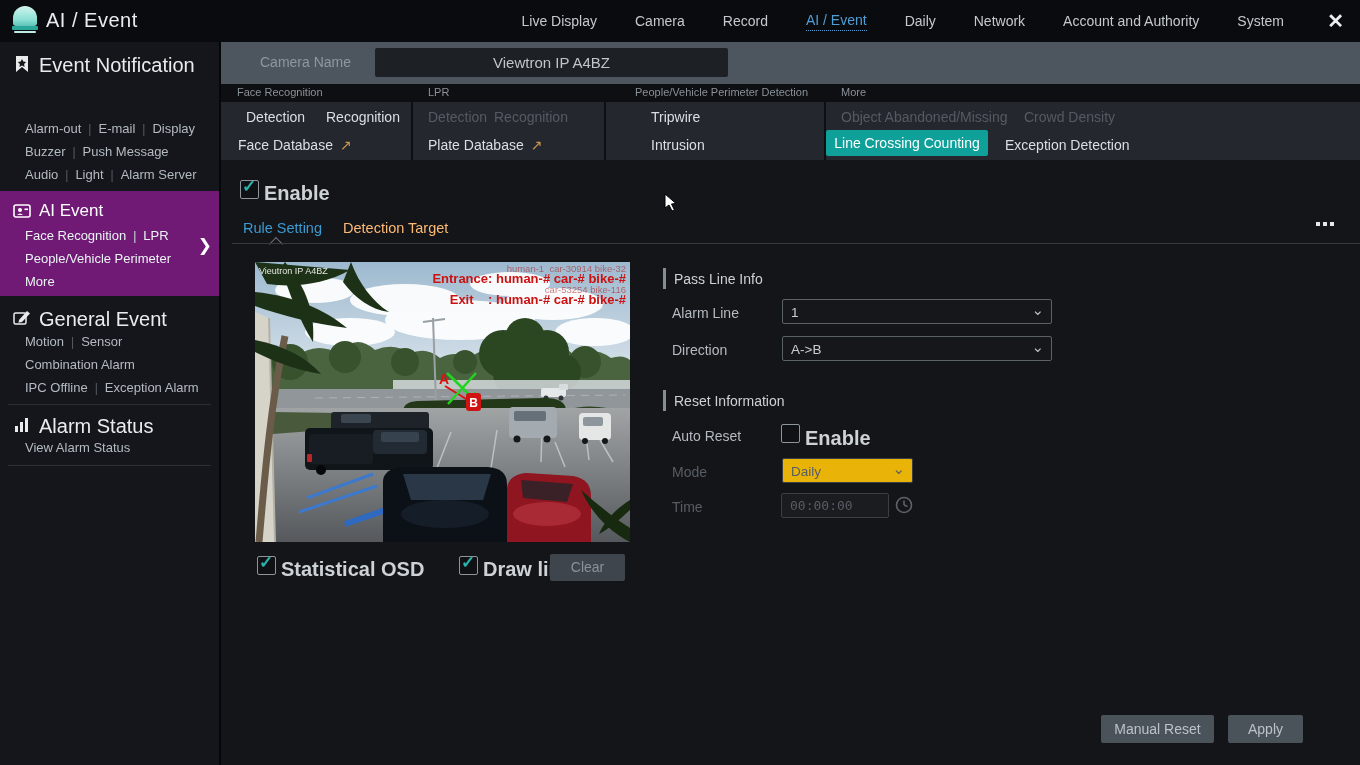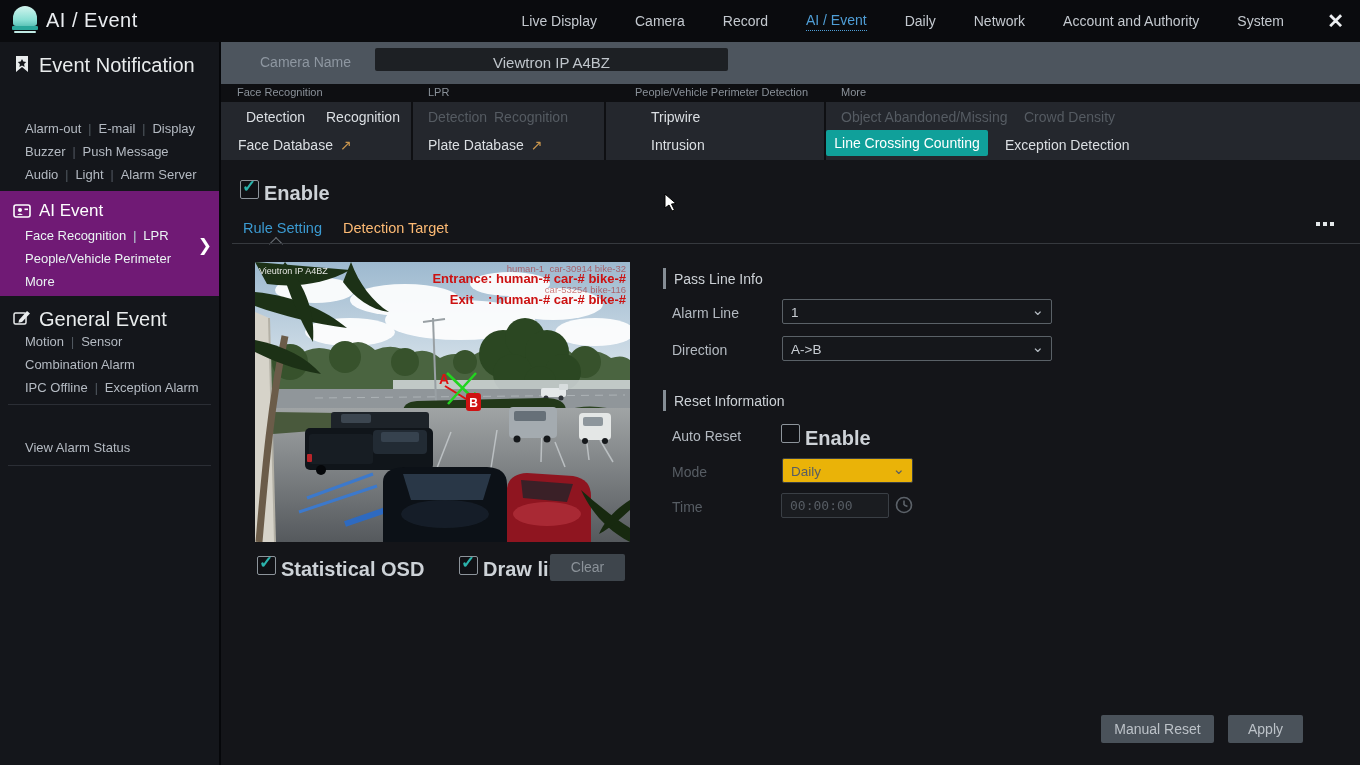--- a/index.html
+++ b/index.html
@@ -26,21 +26,21 @@
   .si+.si::before{content:"|";color:#565d65;margin:0 7px;font-size:12px;}
   .ai-block{position:absolute;left:0;top:149px;width:219px;height:105px;background:#701a75;}
   .ai-block .ttl{color:#fdfefe;}
   .ai-block .side-line{color:#eaf4f3;}
   .ai-block .si+.si::before{color:#bfe0dd;}
   .ai-chevron{position:absolute;right:7px;top:44px;font-size:17px;color:#fff;}
   .side-divider{position:absolute;left:8px;width:203px;height:1px;background:#2b2e35;}
   
   .camera-row{position:absolute;left:221px;top:42px;width:1139px;height:42px;background:#4d555e;}
   .camera-row .lbl{position:absolute;left:39px;top:12px;font-size:14px;color:#8e97a1;}
-  .camera-select{position:absolute;left:154px;top:6px;width:353px;height:23px;background:#1d2024;border-radius:2px;
+  .camera-select{position:absolute;left:154px;top:6px;width:353px;height:29px;background:#1d2024;border-radius:2px;
                  font-size:15px;color:#bfc5cb;text-align:center;line-height:29px;}
   
   .feature-bar{position:absolute;left:221px;top:84px;width:1139px;height:76px;background:#24272d;}
   .fb-strip{position:absolute;left:0;top:0;width:1139px;height:18px;background:#0e0f12;}
   .fb-head{position:absolute;top:2px;font-size:11px;color:#8a9199;white-space:nowrap;}
   .fb-vline{position:absolute;top:0;width:2px;height:76px;background:#0e0f12;}
   .fb-item{position:absolute;font-size:14px;color:#dbdfe3;white-space:nowrap;}
   .fb-item.disabled{color:#555b62;}
   .fb-link .arrow{color:#c9964e;font-size:14px;margin-left:7px;}
   .fb-sel{position:absolute;background:#10a09a;color:#fff;border-radius:2px;text-align:center;font-size:14px;}
@@ -153,20 +153,28 @@
       <span class="si">Motion</span><span class="si">Sensor</span>
     </div>
     <div class="side-line" style="top:315px;">
       <span class="si">Combination Alarm</span>
     </div>
     <div class="side-line" style="top:338px;">
       <span class="si">IPC Offline</span><span class="si">Exception Alarm</span>
     </div>
     <div class="side-divider" style="top:362px;"></div>
 
+    <div class="side-header" style="top:373px;">
+      <svg class="side-ico" viewBox="0 0 18 18">
+        <rect x="2" y="10" width="3" height="6" fill="#e9eced"></rect>
+        <rect x="7" y="6" width="3" height="10" fill="#e9eced"></rect>
+        <rect x="12" y="2" width="3" height="14" fill="#e9eced"></rect>
+      </svg>
+      <span class="ttl">Alarm Status</span>
+    </div>
     <div class="side-line" style="top:398px;">
       <span class="si">View Alarm Status</span>
     </div>
     <div class="side-divider" style="top:423px;"></div>
   </div>
 
   <div class="camera-row">
     <span class="lbl">Camera Name</span>
     <div class="camera-select">Viewtron IP A4BZ</div>
   </div>

